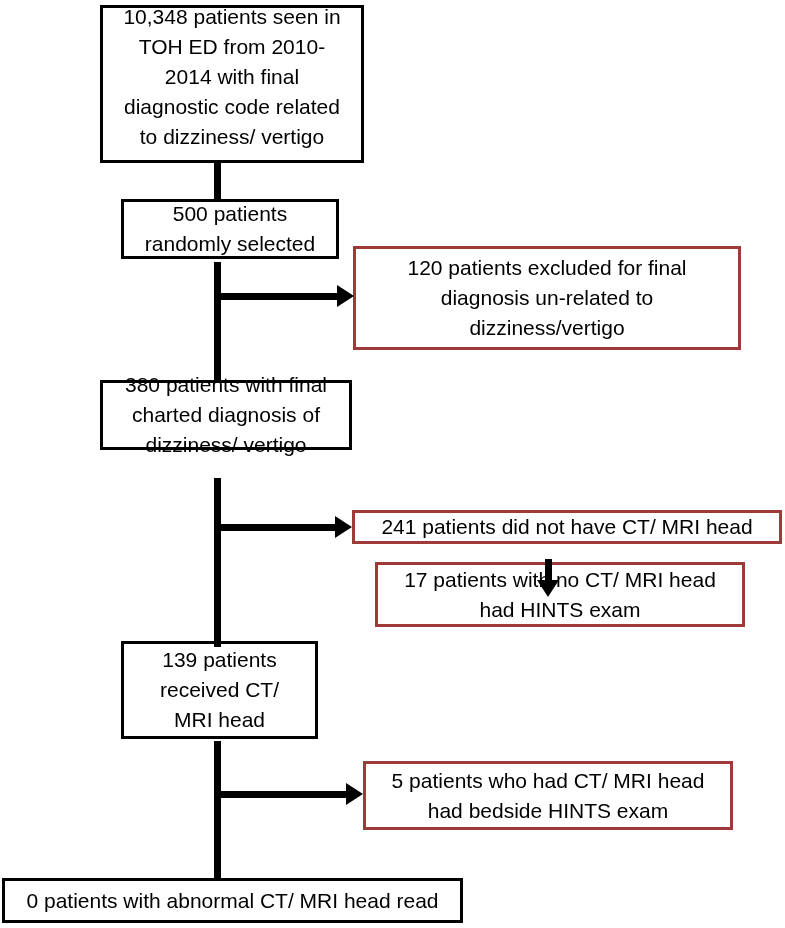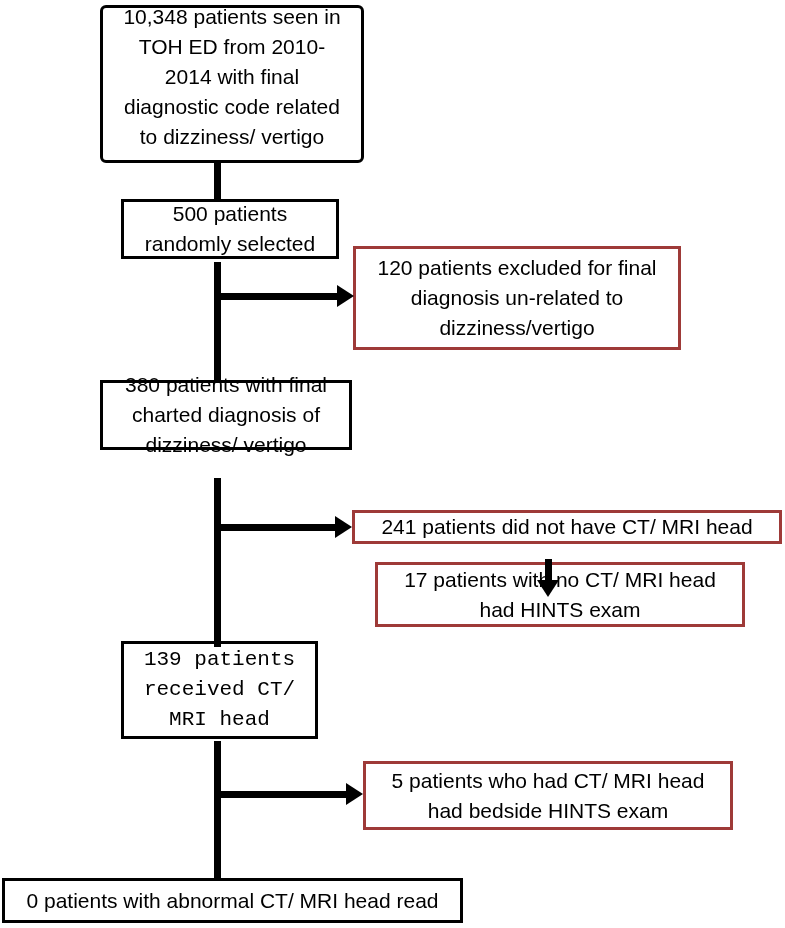--- a/index.html
+++ b/index.html
@@ -28,27 +28,27 @@
     align-items: center;
     justify-content: center;
     text-align: center;
     font-size: 21px;
     line-height: 30px;
     white-space: pre;
   }
   .node.excluded { border-color: var(--excluded-border); }
 
   
-  .n-cohort            { left: 100px; top: 5px;   width: 264px; height: 158px; padding-bottom: 14px; border-radius: 6px; }
+  .n-cohort            { left: 100px; top: 5px;   width: 264px; height: 158px; padding-bottom: 14px; }
   .n-random-sample     { left: 121px; top: 199px; width: 218px; height: 60px; }
-  .n-excluded-unrelated{ left: 353px; top: 246px; width: 328px; height: 104px; }
+  .n-excluded-unrelated{ left: 353px; top: 246px; width: 388px; height: 104px; }
   .n-charted-diagnosis { left: 100px; top: 380px; width: 252px; height: 70px; }
   .n-no-imaging        { left: 352px; top: 510px; width: 430px; height: 34px; }
   .n-no-imaging-hints  { left: 375px; top: 562px; width: 370px; height: 65px; }
-  .n-received-imaging  { left: 121px; top: 641px; width: 197px; height: 98px; font-family: Liberation Mono, monospace; }
+  .n-received-imaging  { left: 121px; top: 641px; width: 197px; height: 98px; }
   .n-imaging-hints     { left: 363px; top: 761px; width: 370px; height: 69px; }
   .n-abnormal-imaging  { left: 2px;   top: 878px; width: 461px; height: 45px; }
 
   
   .vline {
     position: absolute;
     left: 214px;
     width: 7px;
     background: var(--connector);
   }

